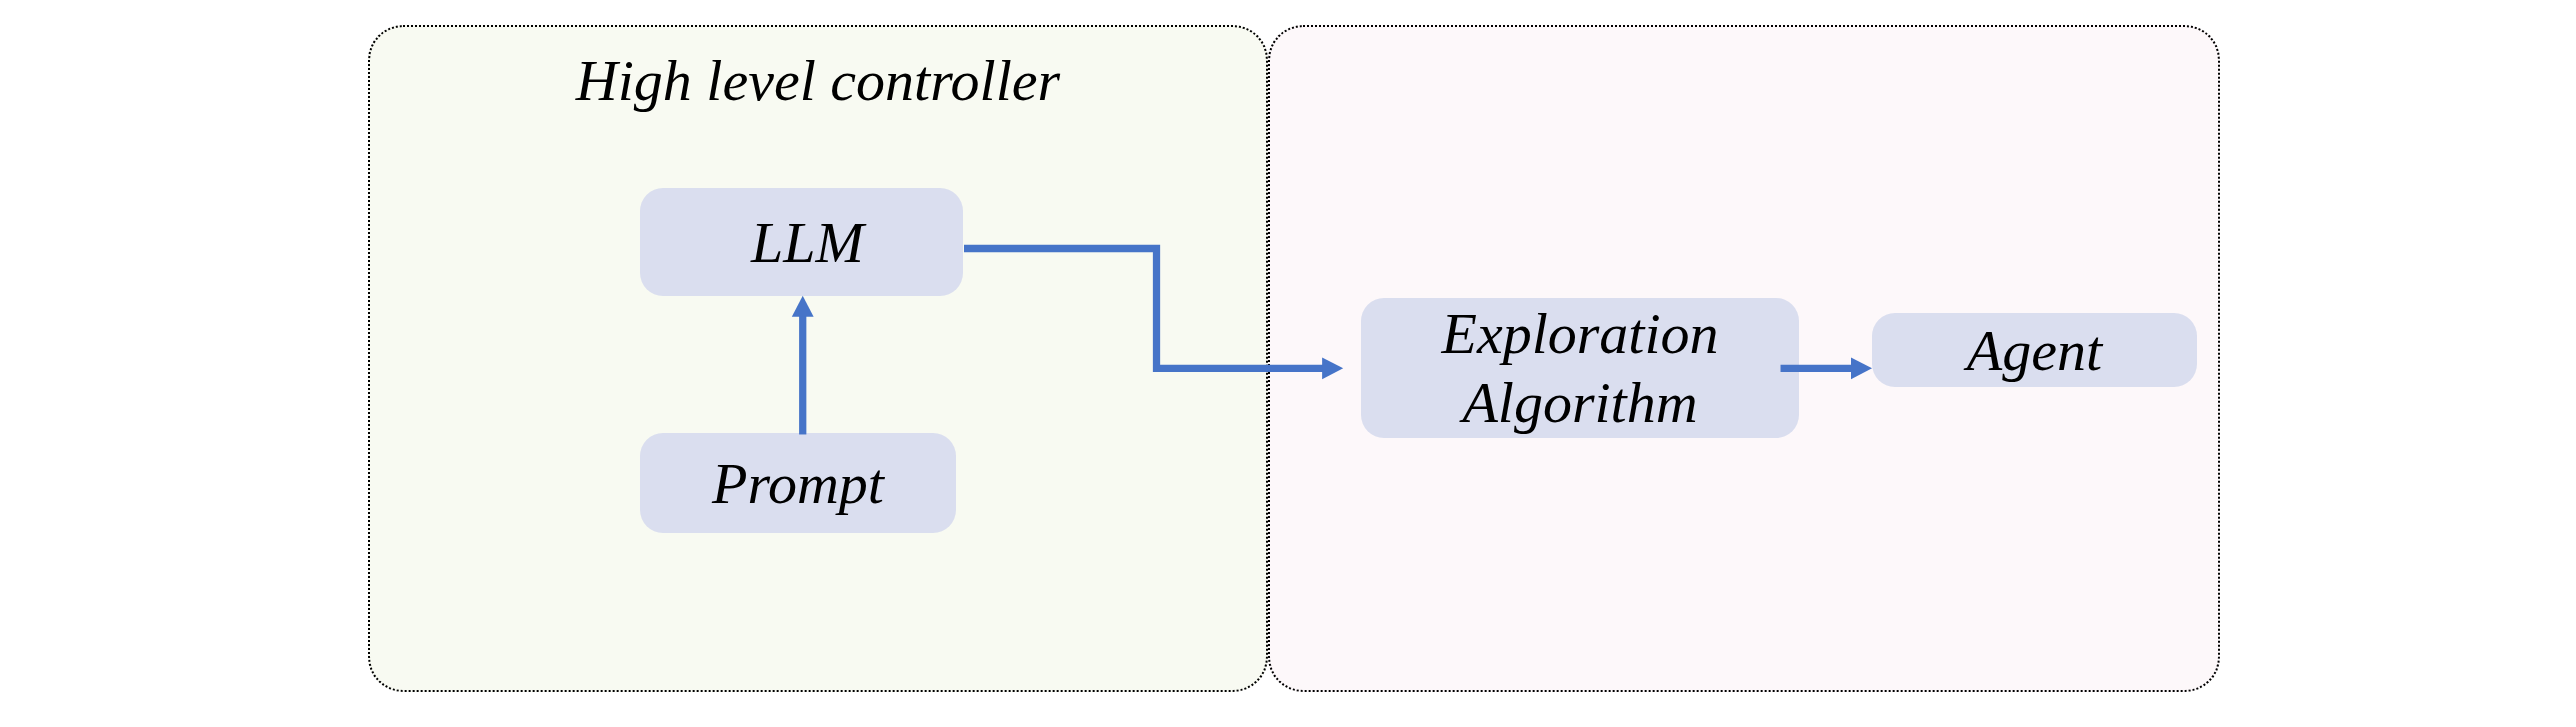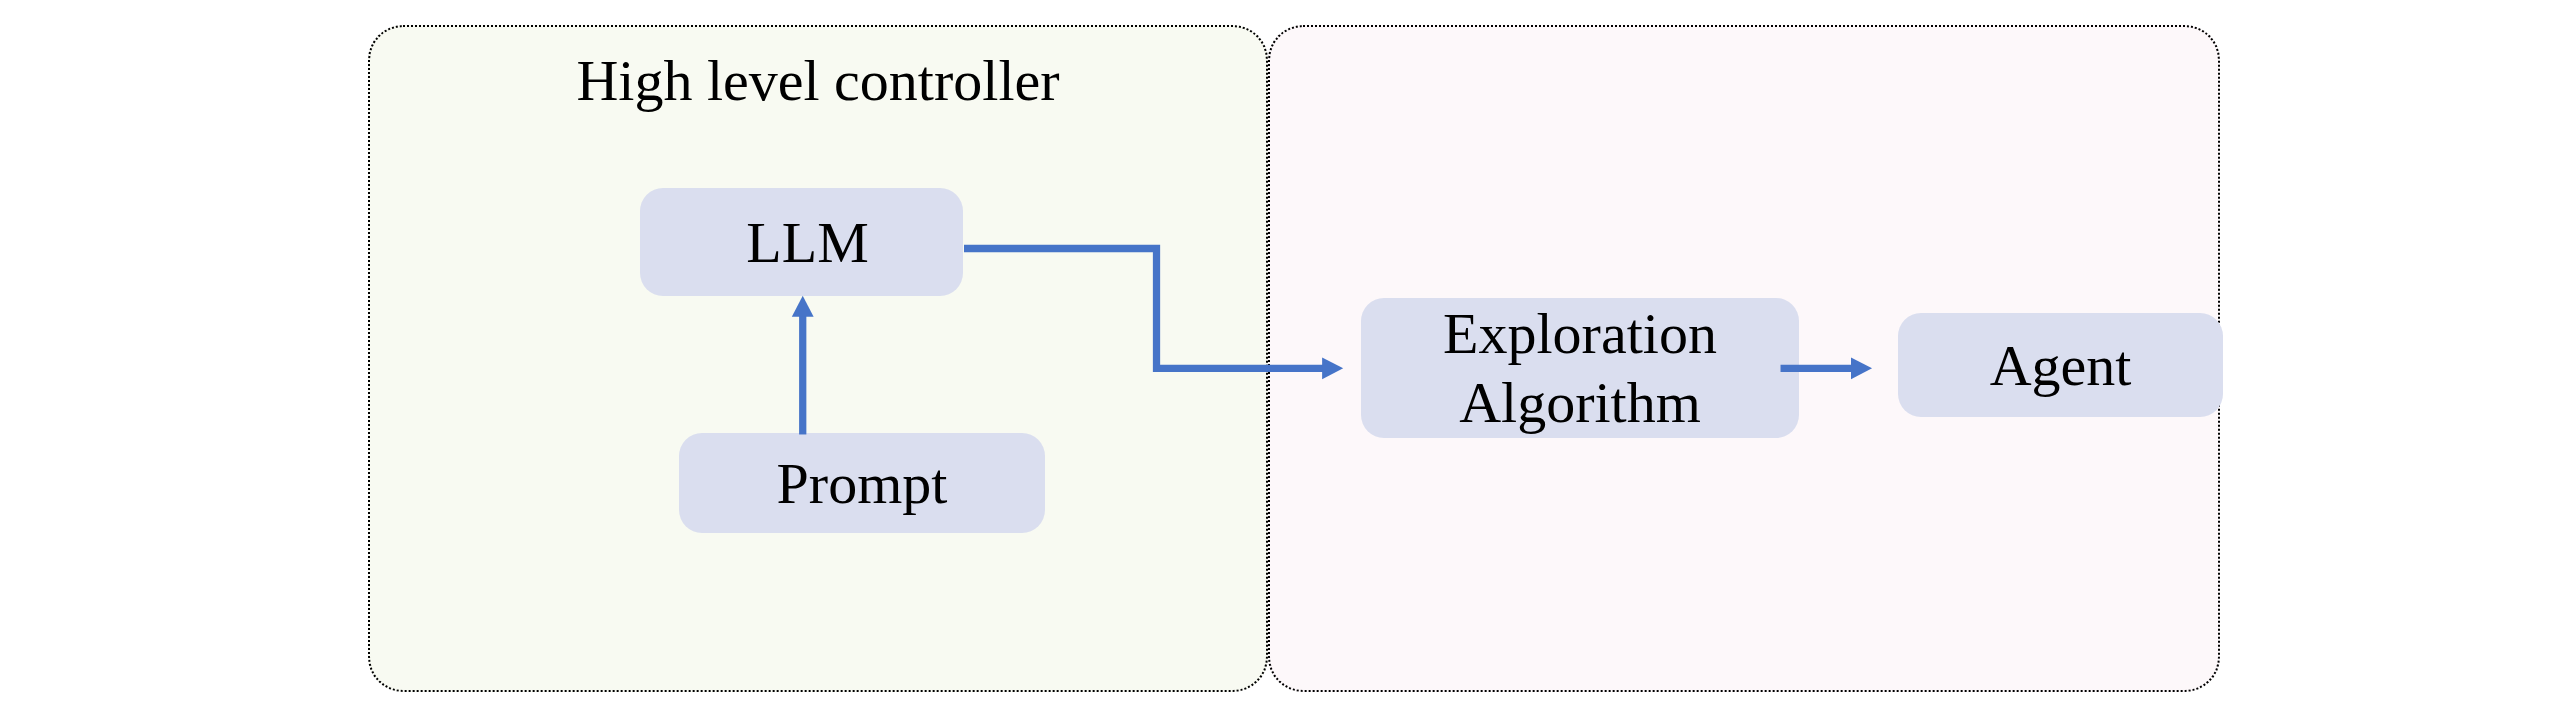--- a/index.html
+++ b/index.html
@@ -8,20 +8,21 @@
     background: #ffffff;
   }
   .canvas {
     position: relative;
     width: 2576px;
     height: 728px;
     background: #ffffff;
     overflow: hidden;
     font-family: "Liberation Serif", "DejaVu Serif", serif;
     color: #000000;
+    font-style: italic;
   }
   .panel {
     position: absolute;
     top: 25.4px;
     height: 667px;
     box-sizing: border-box;
     border: 2.9px dotted #000000;
     border-radius: 35px;
   }
   .panel-left {
@@ -50,23 +51,23 @@
     background: #dadeef;
     border-radius: 23px;
     display: flex;
     align-items: center;
     justify-content: center;
     text-align: center;
     font-size: 58px;
     line-height: 1.2;
   }
   .node-llm        { left: 270px; top: 161px; width: 323px; height: 108px; padding-left: 12px; }
-  .node-prompt     { left: 270px; top: 406px; width: 366px; height: 100px; margin-left: 39px; }
+  .node-prompt     { left: 270px; top: 406px; width: 316px; height: 100px; }
   .node-exploration{ left:  71px; top: 271px; width: 438px; height: 140px; margin-left: 20px; }
-  .node-agent      { left: 628px; top: 286px; width: 325px; height: 104px; }
+  .node-agent      { left: 602px; top: 286px; width: 325px; height: 74px; }
   .connectors {
     position: absolute;
     left: 0;
     top: 0;
     width: 2576px;
     height: 728px;
     pointer-events: none;
   }
 </style>
 </head>

